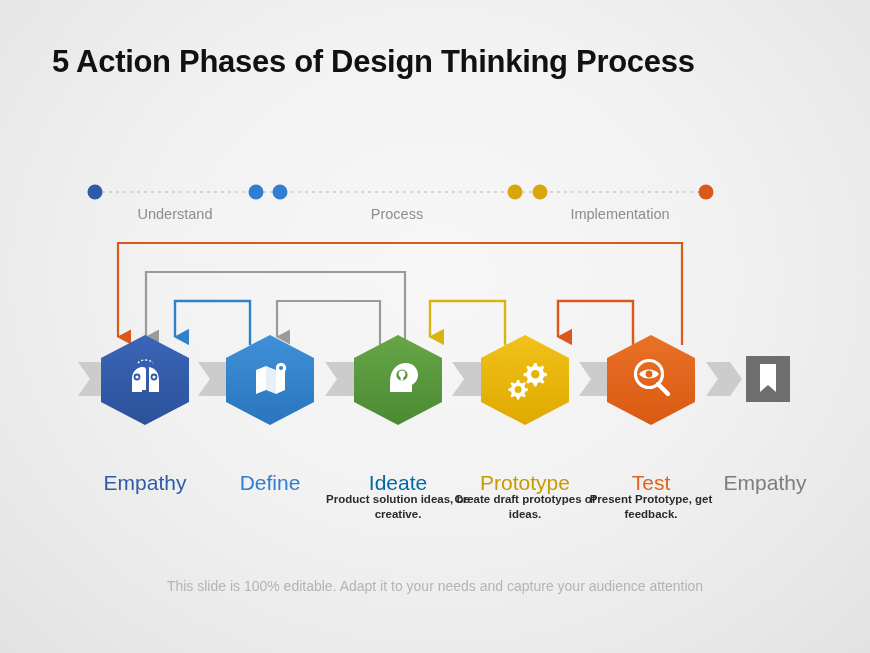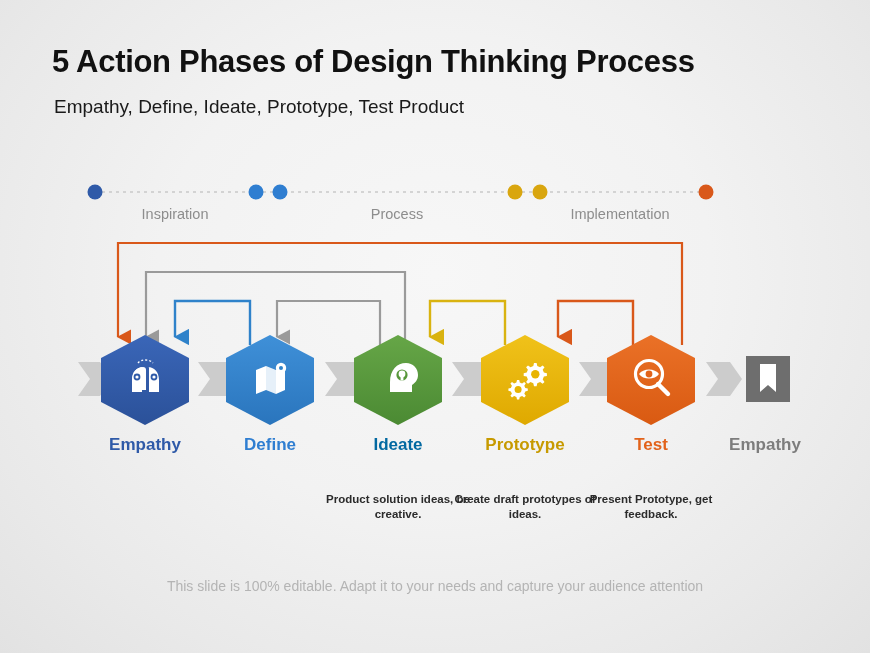--- a/index.html
+++ b/index.html
@@ -28,22 +28,22 @@
   
   #timeline { position: absolute; left: 0; top: 0; width: 870px; height: 653px; pointer-events: none; }
   .tl-label {
     position: absolute; top: 206px;
     font-size: 14.5px; color: #8d8d8d;
     transform: translateX(-50%); white-space: nowrap;
   }
 
   
   .phase-title {
-    position: absolute; top: 435px;
-    font-size: 17px; font-weight: bold;
+    position: absolute; top: 471px;
+    font-size: 21px; font-weight: normal;
     transform: translateX(-50%); white-space: nowrap;
   }
   .phase-desc {
     position: absolute; top: 492px;
     font-size: 11.5px; font-weight: bold; color: #2b2b2b;
     text-align: center; line-height: 15px;
     transform: translateX(-50%); width: 160px;
   }
 
   
@@ -52,21 +52,20 @@
     transform: translateX(-50%);
     font-size: 14px; color: #b4b4b4; white-space: nowrap;
   }
 </style>
 </head>
 <body>
 
 <div class="slide">
 
   <div id="title">5 Action Phases of Design Thinking Process</div>
-  <div id="subtitle">Empathy, Define, Ideate, Prototype, Test Product</div>
 
   <svg id="timeline" viewBox="0 0 870 653">
     <defs>
       <linearGradient id="gEmpathy" x1="0" y1="0" x2="0" y2="1">
         <stop offset="0%" stop-color="#3a66b8"></stop>
           <stop offset="100%" stop-color="#2b5199"></stop>
       </linearGradient>
       <linearGradient id="gDefine" x1="0" y1="0" x2="0" y2="1">
         <stop offset="0%" stop-color="#3f90d8"></stop>
           <stop offset="100%" stop-color="#2a75bd"></stop>
@@ -183,21 +182,21 @@
         <circle cx="649" cy="374" r="3.4" fill="#e2631b"></circle>
       </g>
     </g>
 
     <g>
       <rect x="746" y="356" width="44" height="46" fill="#6e6e6e"></rect>
       <path d="M760,364 L776,364 L776,392 L768,385 L760,392 Z" fill="#ffffff"></path>
     </g>
   </svg>
 
-  <div class="tl-label" style="left:175px">Inspiration</div>
+  <div class="tl-label" style="left:175px">Understand</div>
   <div class="tl-label" style="left:397px">Process</div>
   <div class="tl-label" style="left:620px">Implementation</div>
 
   <div class="phase-title" style="left:145px;color:#2f5aa8">Empathy</div>
 
   <div class="phase-title" style="left:270px;color:#2f7ed1">Define</div>
 
   <div class="phase-title" style="left:398px;color:#0369a1">Ideate</div>
   <div class="phase-desc" style="left:398px">Product solution ideas, be creative.</div>
 

